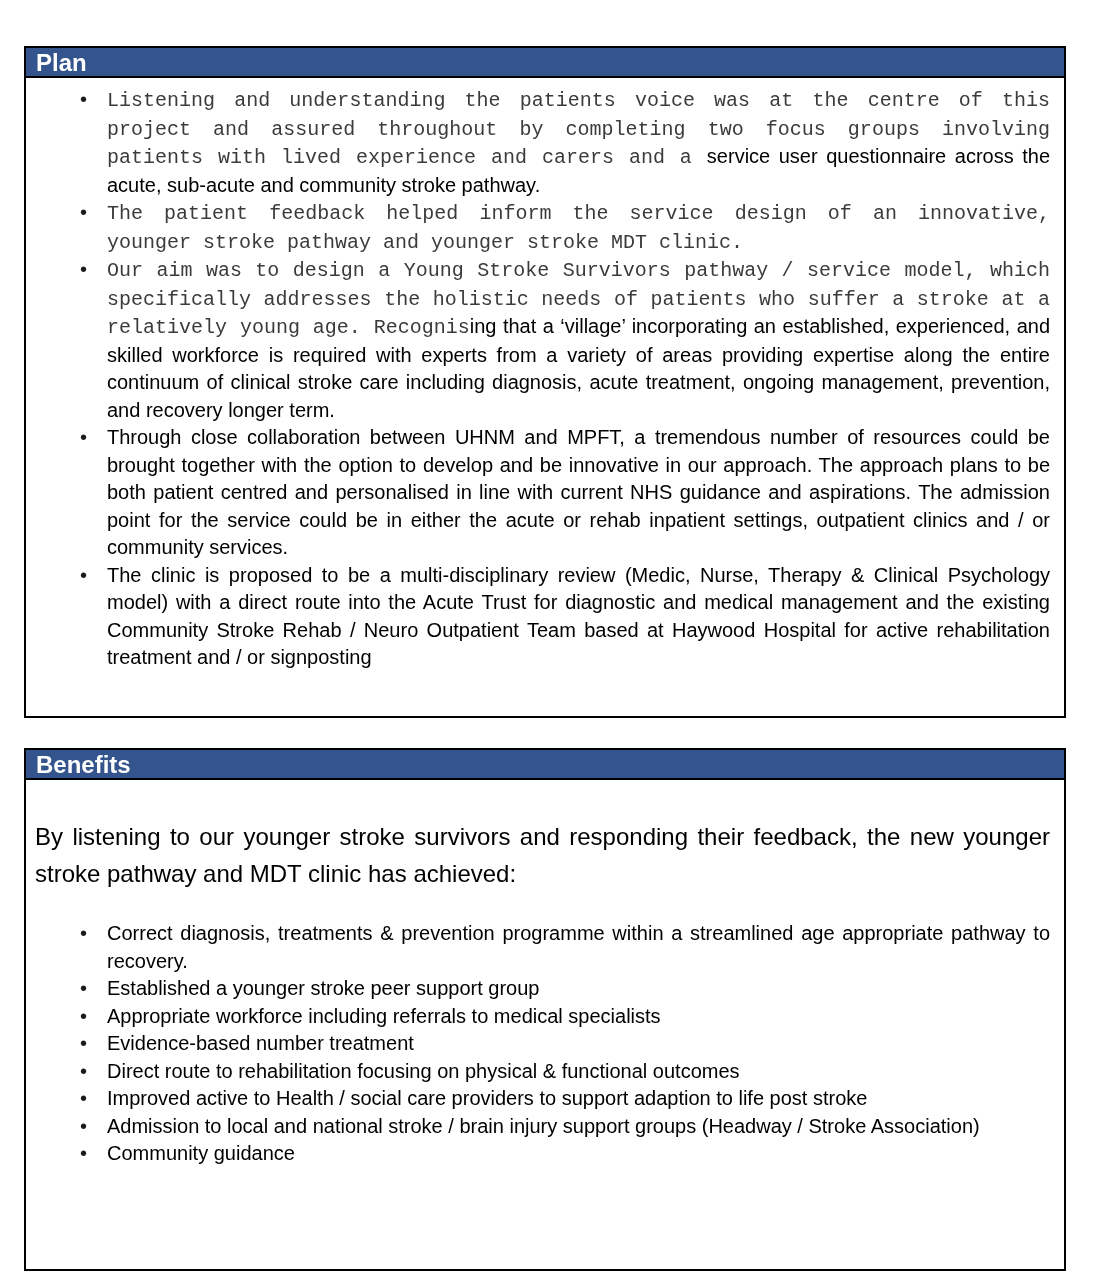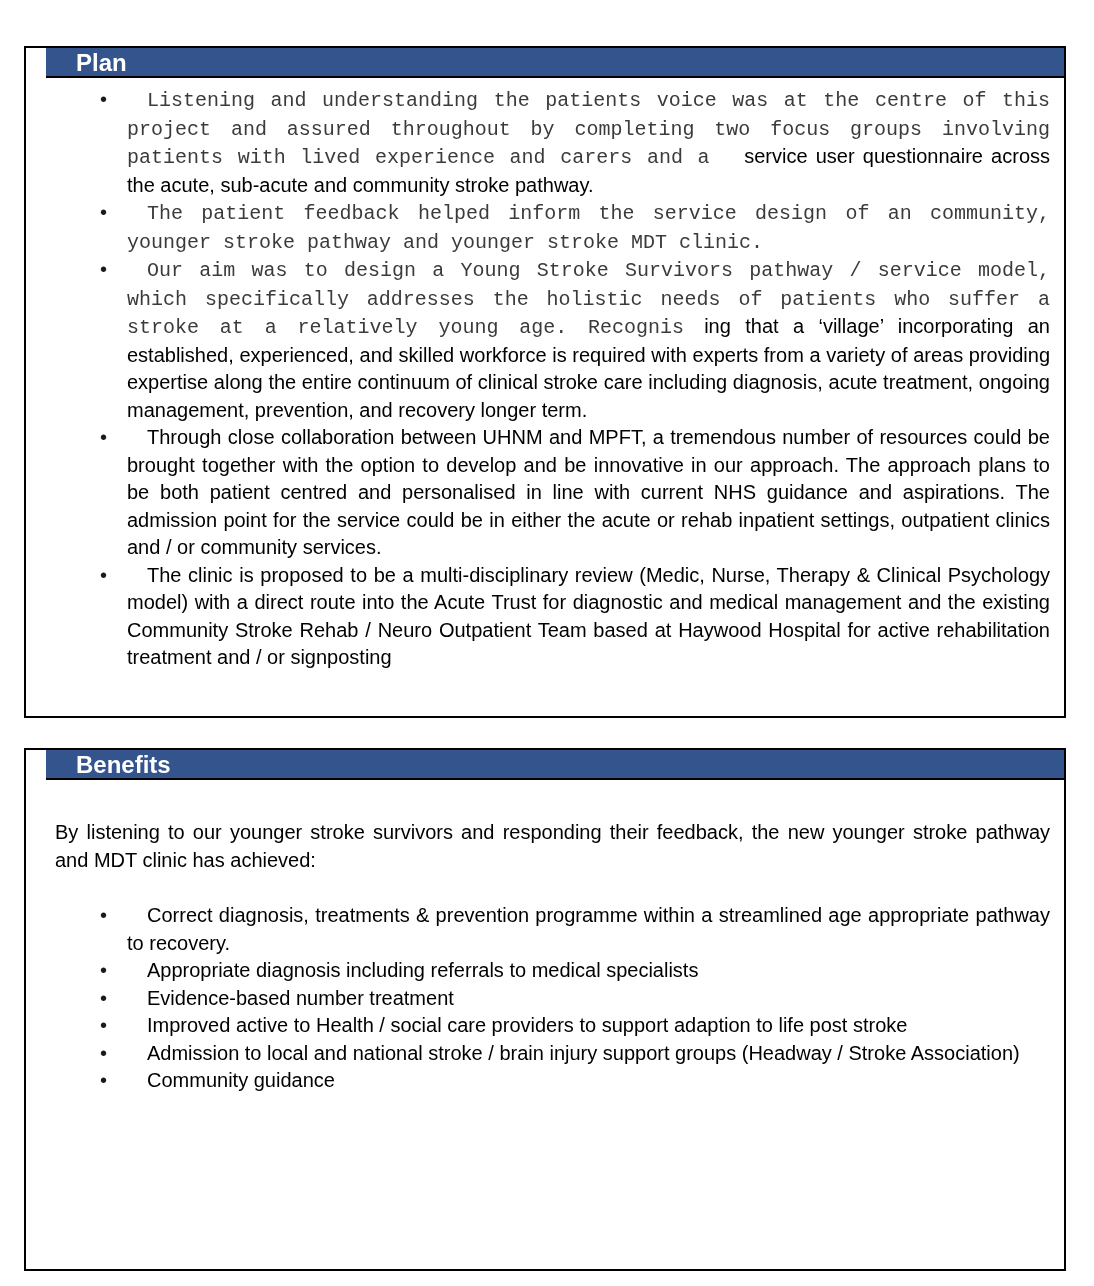--- a/index.html
+++ b/index.html
@@ -2,21 +2,21 @@
 <html style="--header-bg: #33548C; --header-text: #FFFFFF; --border: #000000; --gray: #3B3B3B; --black: #000000;"><head>
 <meta charset="utf-8">
 <style>
   :root{
     --header-bg:#33548C;
     --header-text:#FFFFFF;
     --border:#000000;
     --gray:#3B3B3B;
     --black:#000000;
   }
-  *{box-sizing:border-box;margin-left:20px;}
+  *{box-sizing:border-box;}
   html,body{
     margin:0;
     padding:0;
     width:1094px;
     height:1286px;
     background:#FFFFFF;
     overflow:hidden;
     font-family:"Liberation Sans","DejaVu Sans",sans-serif;
   }
   .box{
@@ -34,22 +34,22 @@
     font-size:24px;
     height:30px;
     line-height:29px;
     padding-left:10px;
     border-bottom:2px solid var(--border);
   }
   .box-body{padding:8px 0 26px 0;}
   #benefits-box .box-body{padding-top:38px;}
   .intro{
     margin:0 14px 0 9px;
-    font-size:20px;
-    line-height:28px;
+    font-size:24px;
+    line-height:37px;
     color:var(--black);
     text-align:justify;
   }
   ul.bullets{
     list-style:none;
     margin:0;
     padding:0;
   }
   #benefits-box ul.bullets{margin-top:28px;}
   ul.bullets li{
@@ -73,36 +73,38 @@
 </head>
 <body>
 
 <div class="box" id="plan-box">
   <div class="box-header">
     <span>Plan</span>
   </div>
   <div class="box-body">
     <ul class="bullets">
         <li><span class="tone-gray">Listening and understanding the patients voice was at the centre of this project and assured throughout by completing two focus groups involving patients with lived experience and carers and a </span><span class="tone-black">service user questionnaire across the acute, sub-acute and community stroke pathway.</span></li>
-        <li><span class="tone-gray">The patient feedback helped inform the service design of an community, younger stroke pathway and younger stroke MDT clinic.</span></li>
+        <li><span class="tone-gray">The patient feedback helped inform the service design of an innovative, younger stroke pathway and younger stroke MDT clinic.</span></li>
         <li><span class="tone-gray">Our aim was to design a Young Stroke Survivors pathway / service model, which specifically addresses the holistic needs of patients who suffer a stroke at a relatively young age. Recognis</span><span class="tone-black">ing that a ‘village’ incorporating an established, experienced, and skilled workforce is required with experts from a variety of areas providing expertise along the entire continuum of clinical stroke care including diagnosis, acute treatment, ongoing management, prevention, and recovery longer term.</span></li>
         <li><span class="tone-black">Through close collaboration between UHNM and MPFT, a tremendous number of resources could be brought together with the option to develop and be innovative in our approach. The approach plans to be both patient centred and personalised in line with current NHS guidance and aspirations. The admission point for the service could be in either the acute or rehab inpatient settings, outpatient clinics and / or community services.</span></li>
         <li><span class="tone-black">The clinic is proposed to be a multi-disciplinary review (Medic, Nurse, Therapy &amp; Clinical Psychology model) with a direct route into the Acute Trust for diagnostic and medical management and the existing Community Stroke Rehab / Neuro Outpatient Team based at Haywood Hospital for active rehabilitation treatment and / or signposting</span></li>
       </ul>
   </div>
 </div>
 
 <div class="box" id="benefits-box">
   <div class="box-header">
     <span>Benefits</span>
   </div>
   <div class="box-body">
     <p class="intro">By listening to our younger stroke survivors and responding their feedback, the new younger stroke pathway and MDT clinic has achieved:</p>
     <ul class="bullets">
         <li><span class="tone-black">Correct diagnosis, treatments &amp; prevention programme within a streamlined age appropriate pathway to recovery.</span></li>
-        <li><span class="tone-black">Appropriate diagnosis including referrals to medical specialists</span></li>
+        <li><span class="tone-black">Established a younger stroke peer support group</span></li>
+        <li><span class="tone-black">Appropriate workforce including referrals to medical specialists</span></li>
         <li><span class="tone-black">Evidence-based number treatment</span></li>
+        <li><span class="tone-black">Direct route to rehabilitation focusing on physical &amp; functional outcomes</span></li>
         <li><span class="tone-black">Improved active to Health / social care providers to support adaption to life post stroke</span></li>
         <li><span class="tone-black">Admission to local and national stroke / brain injury support groups (Headway / Stroke Association)</span></li>
         <li><span class="tone-black">Community guidance</span></li>
       </ul>
   </div>
 </div>
 
 </body></html>

